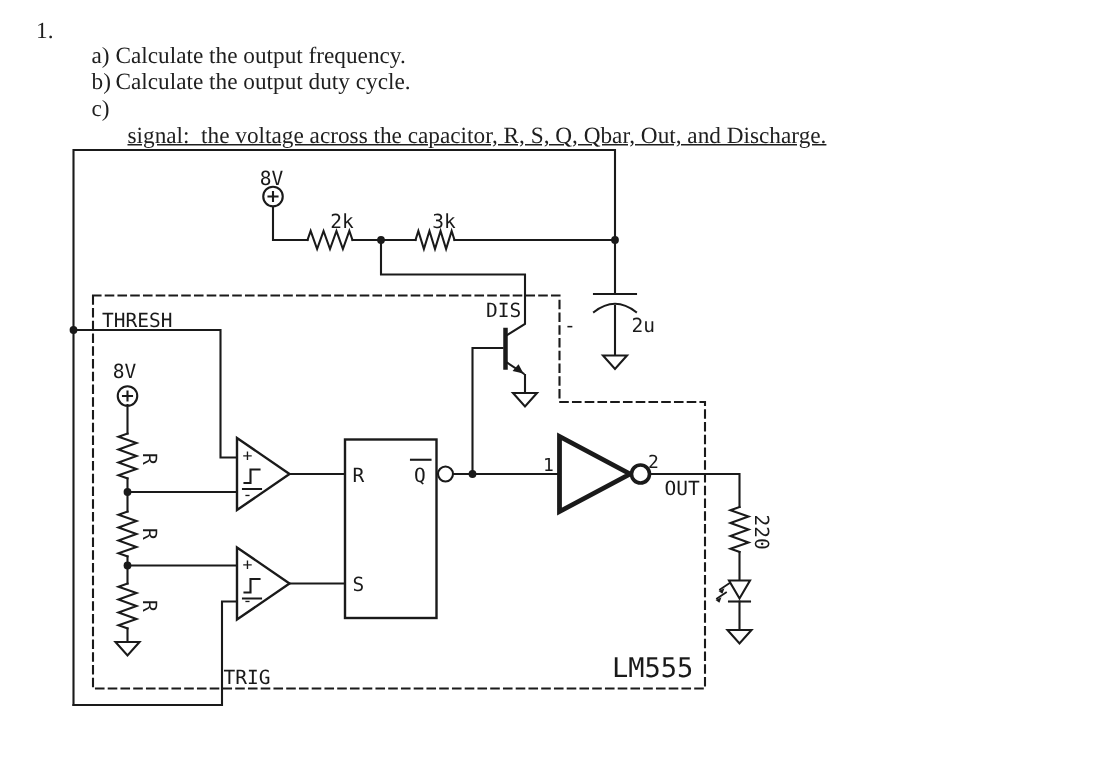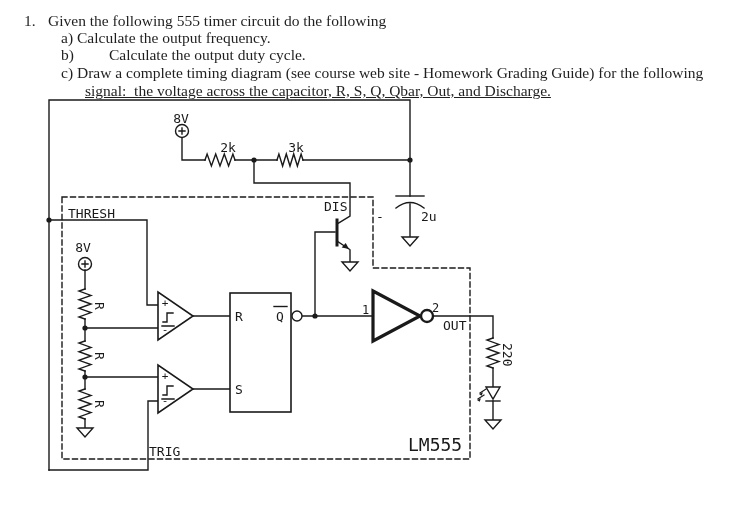--- a/index.html
+++ b/index.html
@@ -9,30 +9,28 @@
   .ul{text-decoration:underline;font-family:Liberation Serif, serif;}
   svg text{font-family:"DejaVu Sans Mono",monospace;fill:#1a1a1a;}
   .schem{position:absolute;left:0;top:0;}
 </style>
 </head>
 <body>
 
 <div id="page">
 
   <div class="tline" style="left:24px;top:11px;">1.</div>
-  <div class="tline" style="left:48px;top:11px;">Given the following 555 timer circuit do the following</div>
 
   <div class="tline" style="left:61px;top:28px;">a)</div>
   <div class="tline" style="left:77px;top:28px;font-family:Liberation Serif, serif;">Calculate the output frequency.</div>
 
   <div class="tline" style="left:61px;top:45px;">b)</div>
-  <div class="tline" style="left:77px;top:45px;margin-left:32px;">Calculate the output duty cycle.</div>
+  <div class="tline" style="left:77px;top:45px;">Calculate the output duty cycle.</div>
 
   <div class="tline" style="left:61px;top:63px;">c)</div>
-  <div class="tline" style="left:77px;top:63px;">Draw a complete timing diagram (see course web site - Homework Grading Guide) for the following</div>
 
   <div class="tline ul" style="left:85px;top:81px;">signal:  the voltage across the capacitor, R, S, Q, Qbar, Out, and Discharge.</div>
 
   <svg class="schem" width="729" height="518" viewBox="0 0 729 518">
 
     <g stroke="#1a1a1a" stroke-width="1.4" fill="none" stroke-linecap="square">
 
       <path d="M62 197 H373 V268 H470 V459 H62 Z" stroke-dasharray="5,3.5"></path>
 
       <g>

